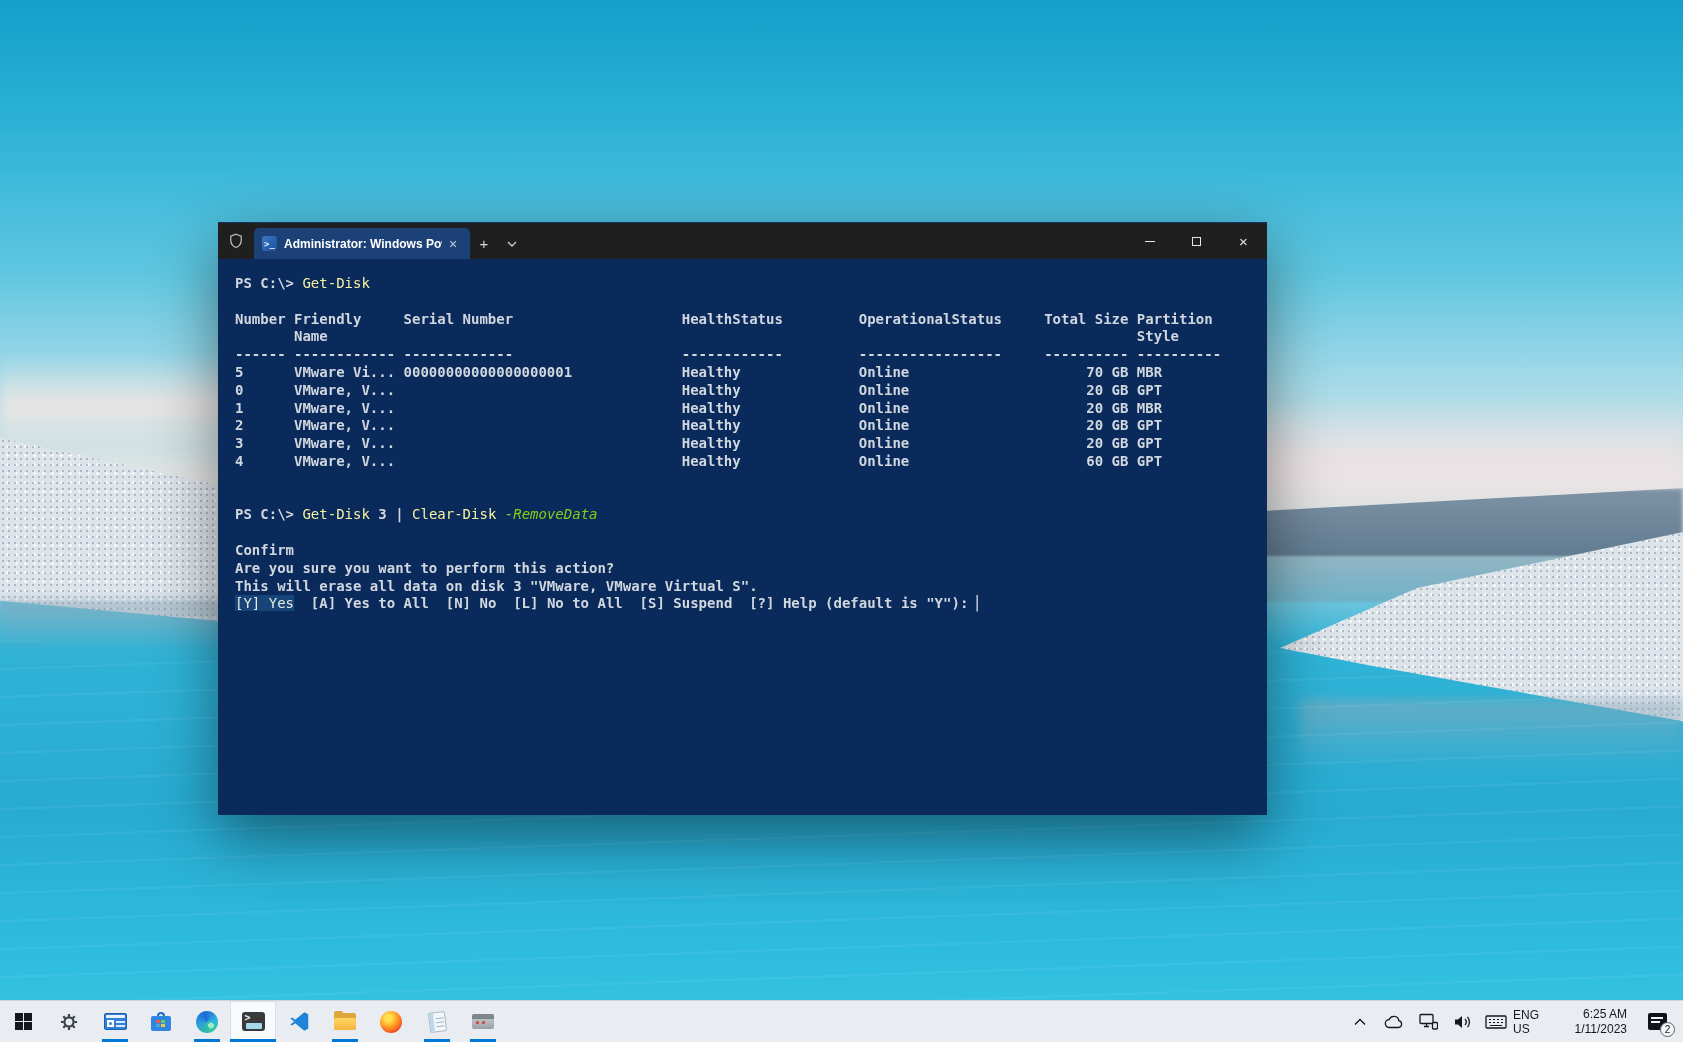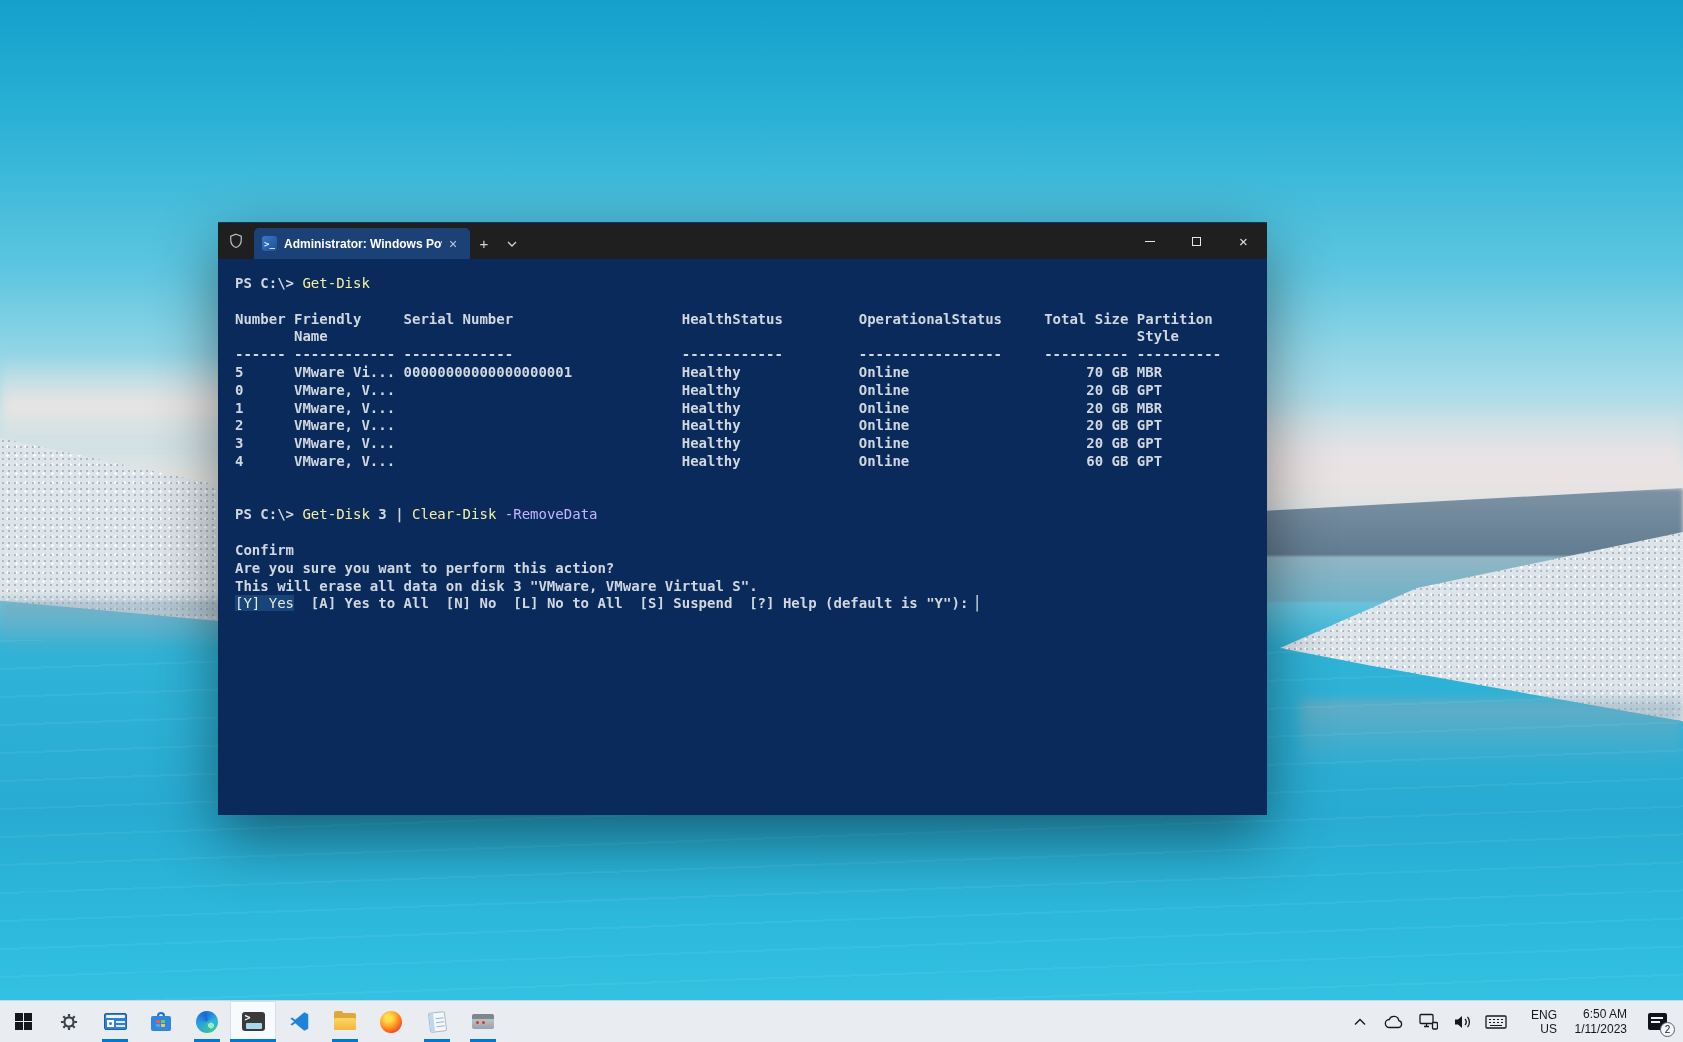--- a/index.html
+++ b/index.html
@@ -51,21 +51,21 @@
   .cap .min-glyph{width:10px;height:1px;background:#e6e6e6;}
   .cap .max-glyph{width:9px;height:9px;border:1px solid #e6e6e6;}
   .cap .close-glyph{color:#e6e6e6;font-size:15px;line-height:1;}
 
   .termbody{position:absolute;left:0;top:37px;right:0;bottom:0;background:#0a2a5c;
     padding:16px 0 0 17px;font-family:"DejaVu Sans Mono",monospace;font-size:14px;line-height:17.8px;
     white-space:pre;overflow:hidden;}
   .tline{height:17.8px;}
   .c-fg{color:#d0d7de;font-weight:bold;}
   .c-cmd{color:#f5f1a1;margin-top:38px;}
-  .c-param{color:#c4b5fd;}
+  .c-param{color:#84cc16;font-style:italic;}
   .c-hl{color:#e6ecdf;background:#17457a;}
   .c-cursor{color:#eef3f8;}
 
   
   .taskbar{position:absolute;left:0;bottom:0;width:100%;height:42px;background:#e9edf2;
     border-top:1px solid #cdd5dc;display:flex;align-items:stretch;}
   .tb-left{display:flex;}
   .tb-btn{position:relative;width:46px;display:flex;align-items:center;justify-content:center;}
   .tb-btn.active{background:#f8fbfd;box-shadow:inset 0 0 0 1px #d8dfe6;}
   .tb-btn .runline{position:absolute;bottom:0;left:10px;width:26px;height:3px;background:#0078d4;display:none;}
@@ -104,21 +104,21 @@
   .ic-note .l{position:absolute;left:6px;height:1px;width:8px;background:#9fb3c4;}
   .ic-note .l1{top:5px;} .ic-note .l2{top:9px;} .ic-note .l3{top:13px;}
   .ic-rec{position:relative;width:22px;height:15px;background:linear-gradient(180deg,#cdd2d7,#9aa1a8);border-radius:2px;}
   .ic-rec .top{position:absolute;left:0;top:0;width:100%;height:5px;background:#7e868e;border-radius:2px 2px 0 0;}
   .ic-rec .d1,.ic-rec .d2{position:absolute;top:7px;width:3px;height:3px;border-radius:50%;background:#d03b30;}
   .ic-rec .d1{left:4px;} .ic-rec .d2{left:10px;}
 
   
   .tray{margin-left:auto;display:flex;align-items:center;padding-right:6px;color:#14181d;}
   .tray-ic{width:34px;height:42px;display:flex;align-items:center;justify-content:center;}
-  .lang{width:44px;text-align:right;font-size:12px;line-height:14px;color:#14181d;}
+  .lang{width:44px;text-align:left;font-size:12px;line-height:14px;color:#14181d;}
   .clock{width:66px;text-align:right;font-size:12px;line-height:15px;color:#14181d;margin:0 10px 0 4px;}
   .notif{position:relative;width:40px;height:42px;display:flex;align-items:center;justify-content:center;}
   .notif .sqr{width:19px;height:17px;background:#10141a;border-radius:2px;position:relative;}
   .notif .sqr i{position:absolute;left:3px;height:2px;background:#f2f5f8;}
   .notif .sqr i:nth-child(1){top:4px;width:12px;}
   .notif .sqr i:nth-child(2){top:8px;width:9px;}
   .notif .badge{position:absolute;right:2px;bottom:6px;width:15px;height:15px;border-radius:50%;
     background:#f4f6f8;border:1px solid #5a6068;font-size:10px;display:flex;align-items:center;justify-content:center;color:#14181d;}
 </style>
 </head>
@@ -290,21 +290,21 @@
         <svg width="22" height="14" viewBox="0 0 22 14">
           <rect x="1" y="1" width="20" height="12" rx="1" fill="none" stroke="#14181d" stroke-width="1.3"></rect>
           <path d="M4 4.5h2M8 4.5h2M12 4.5h2M16 4.5h2M4 7.5h2M8 7.5h2M12 7.5h2M16 7.5h2M5 10.5h12" stroke="#14181d" stroke-width="1.2" fill="none"></path>
         </svg>
       </div>
       <div class="lang">
         <div>ENG</div>
         <div>US</div>
       </div>
       <div class="clock">
-        <div>6:50 AM</div>
+        <div>6:25 AM</div>
         <div>1/11/2023</div>
       </div>
       <div class="notif">
         <div class="sqr">
             <i></i>
             <i></i>
           </div>
         <div class="badge">2</div>
       </div>
     </div>

